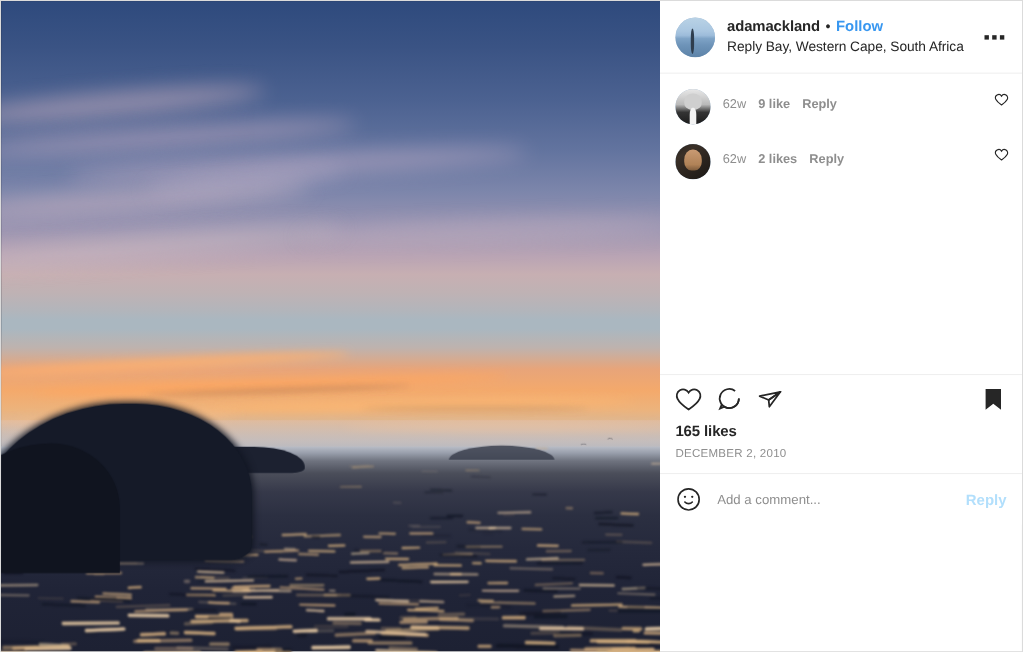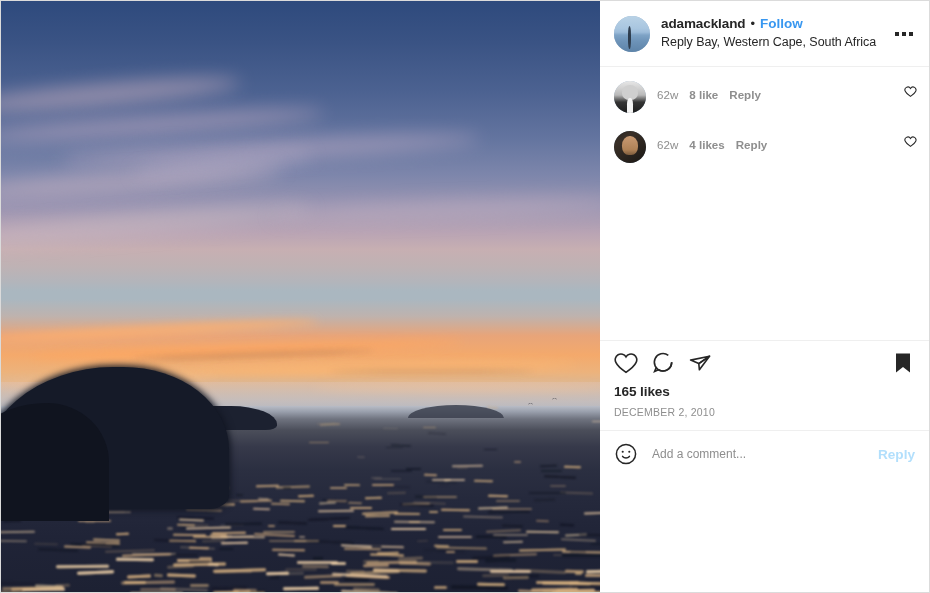--- a/index.html
+++ b/index.html
@@ -1200,39 +1200,39 @@
 
     <div class="comments">
 
       <div class="cmt">
         <div class="av av-c">
           <div class="face-bw"></div>
         </div>
         <div class="cbody">
           <div class="cmeta">
             <span class="tm">62w</span>
-            <span class="lk">8 like</span>
+            <span class="lk">9 like</span>
             <span class="rp">Reply</span>
           </div>
         </div>
         <div class="cheart">
           <svg width="13" height="13" viewBox="0 0 24 24" fill="none" stroke="#262626" stroke-width="2">
             <path d="M12 21s-7.5-4.9-9.4-9A5.2 5.2 0 0 1 12 6.3 5.2 5.2 0 0 1 21.4 12c-1.9 4.1-9.4 9-9.4 9z"></path>
           </svg>
         </div>
       </div>
 
       <div class="cmt">
         <div class="av av-c">
           <div class="face-col"></div>
         </div>
         <div class="cbody">
           <div class="cmeta">
             <span class="tm">62w</span>
-            <span class="lk">4 likes</span>
+            <span class="lk">2 likes</span>
             <span class="rp">Reply</span>
           </div>
         </div>
         <div class="cheart">
           <svg width="13" height="13" viewBox="0 0 24 24" fill="none" stroke="#262626" stroke-width="2">
             <path d="M12 21s-7.5-4.9-9.4-9A5.2 5.2 0 0 1 12 6.3 5.2 5.2 0 0 1 21.4 12c-1.9 4.1-9.4 9-9.4 9z"></path>
           </svg>
         </div>
       </div>
 

